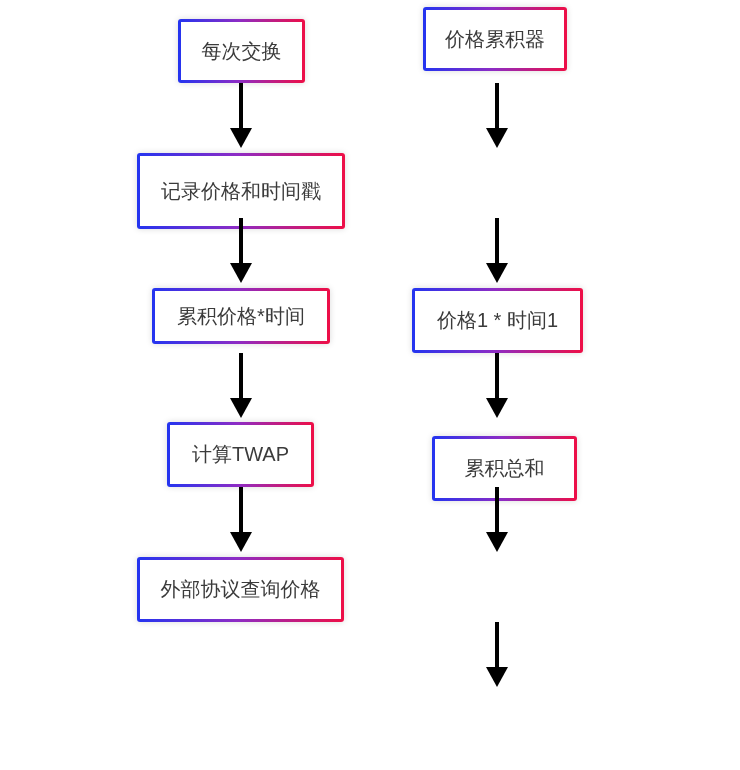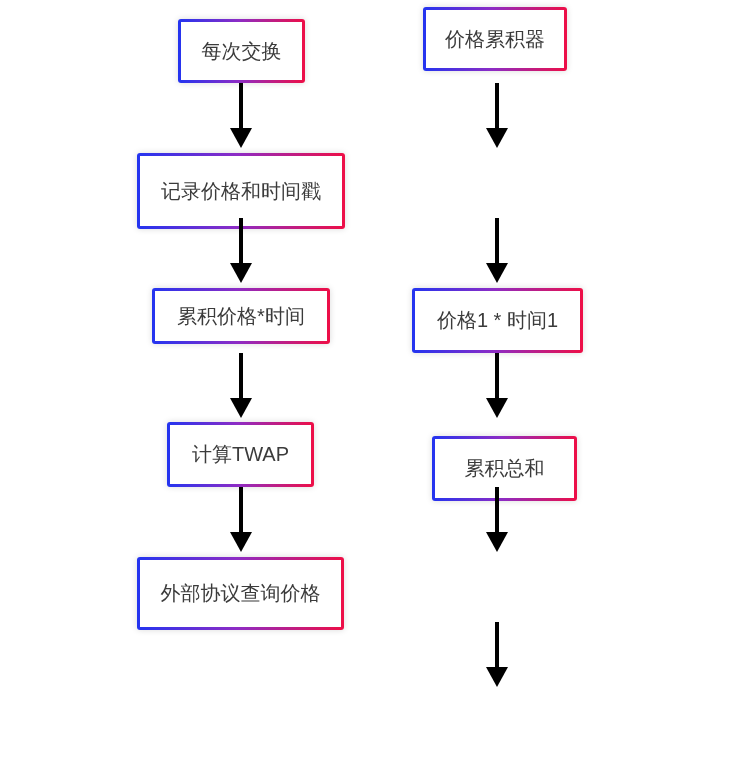--- a/index.html
+++ b/index.html
@@ -53,21 +53,21 @@
 </style>
 </head>
 <body>
 
 <div class="canvas">
 
   <div class="node" style="left:178px; top:19px;  width:127px; height:64px">每次交换</div>
   <div class="node" style="left:137px; top:153px; width:208px; height:76px">记录价格和时间戳</div>
   <div class="node" style="left:152px; top:288px; width:178px; height:56px">累积价格*时间</div>
   <div class="node" style="left:167px; top:422px; width:147px; height:65px">计算TWAP</div>
-  <div class="node" style="left:137px; top:557px; width:207px; height:73px">外部协议查询价格</div>
+  <div class="node" style="left:137px; top:557px; width:207px; height:65px">外部协议查询价格</div>
 
   <div class="arrow" style="left:230px; top:83px;  height:65px">
     <span class="shaft"></span>
     <span class="head"></span>
   </div>
   <div class="arrow" style="left:230px; top:218px; height:65px">
     <span class="shaft"></span>
     <span class="head"></span>
   </div>
   <div class="arrow" style="left:230px; top:353px; height:65px">

